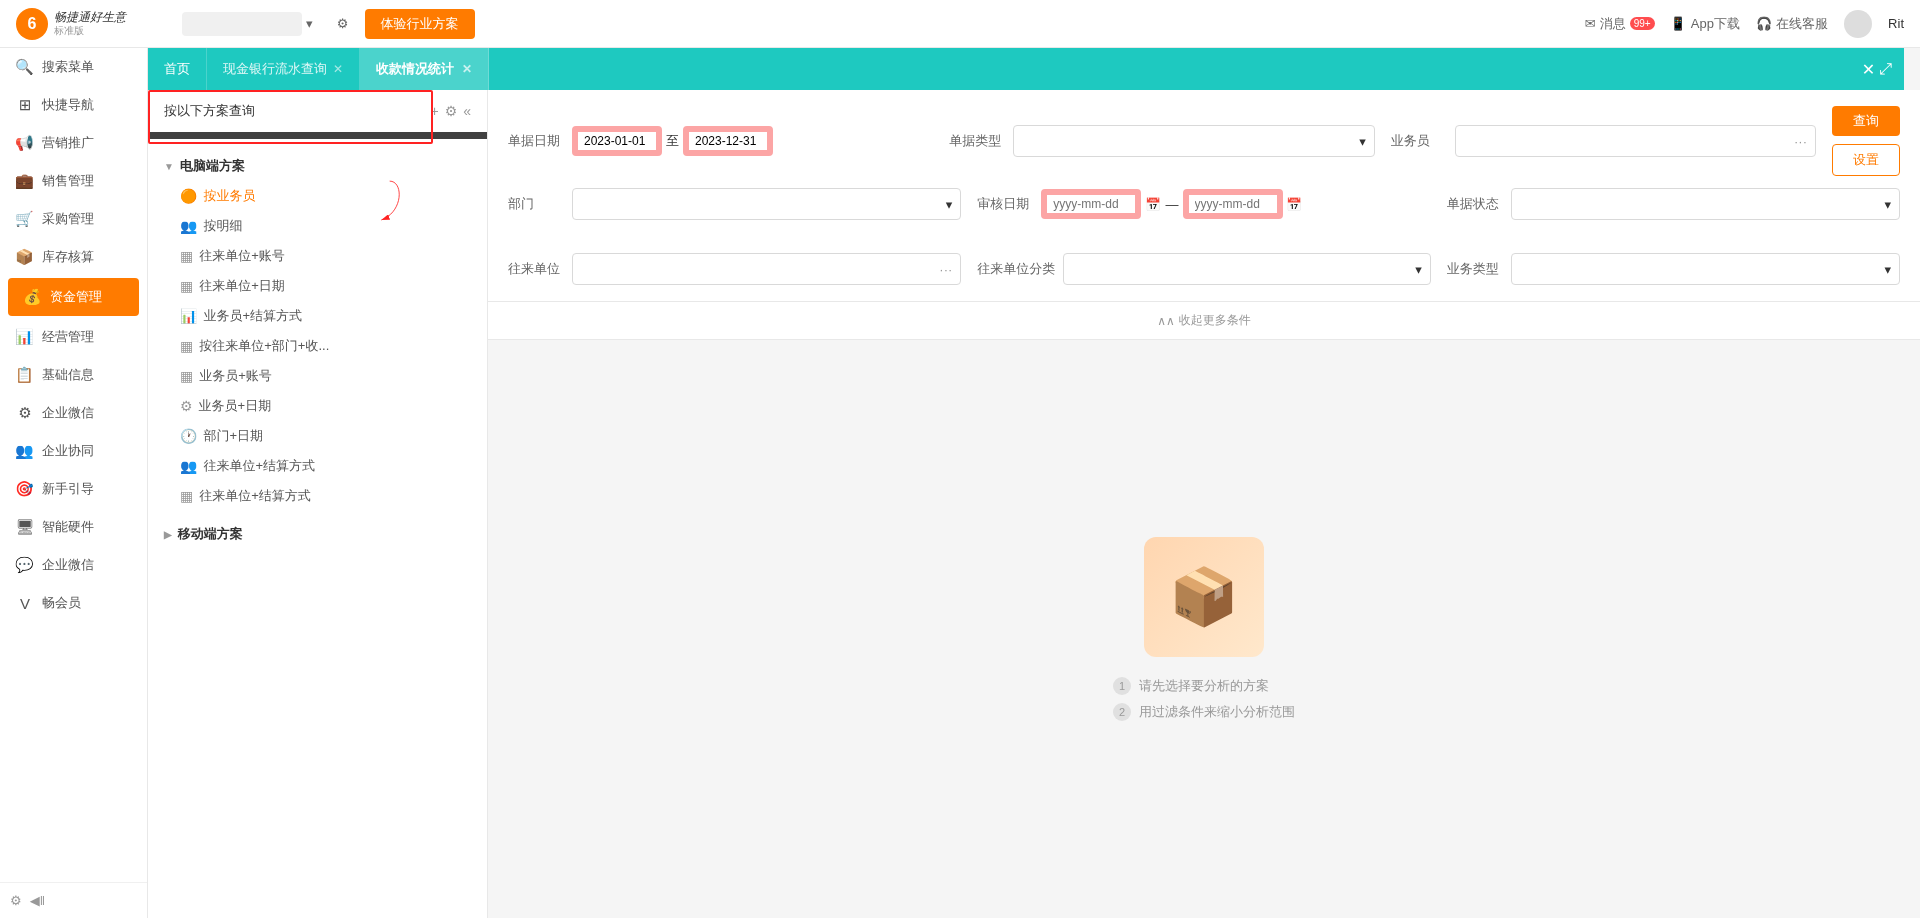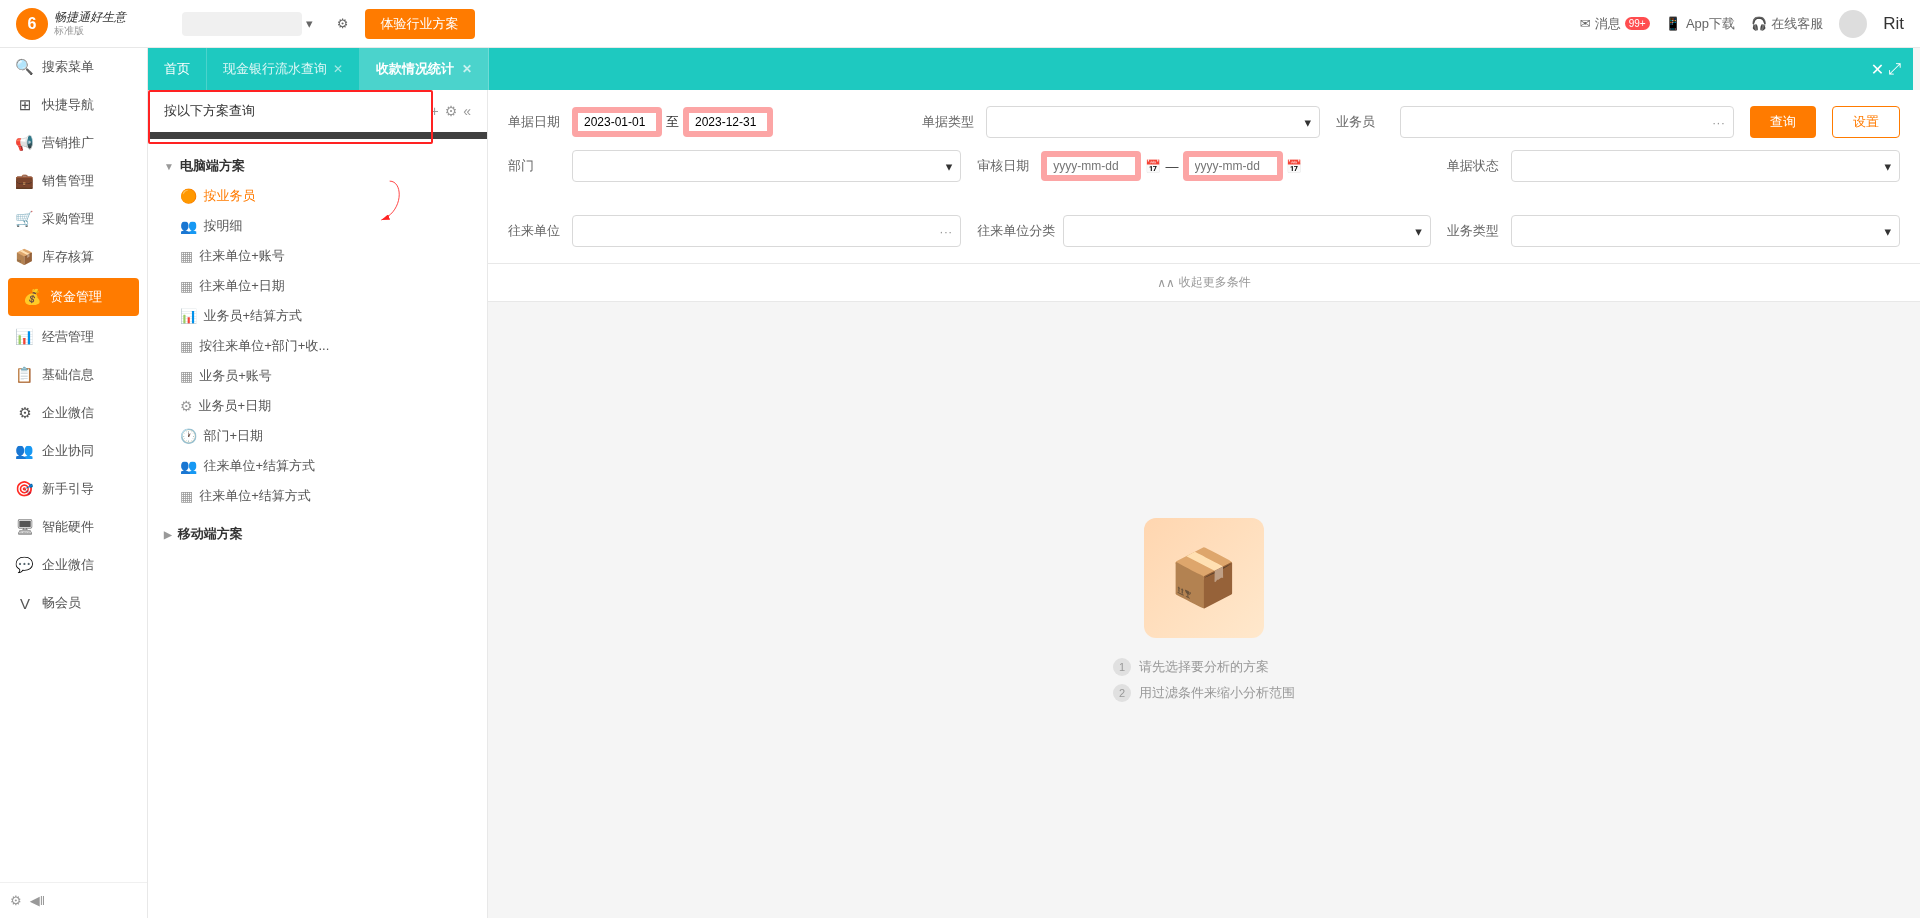--- a/index.html
+++ b/index.html
@@ -105,21 +105,21 @@
       margin-top: auto;
       padding: 10px;
       display: flex; align-items: center; gap: 8px;
       border-top: 1px solid #f0f0f0;
     }
 
     
     .tab-bar {
       position: fixed;
       top: 48px;
-      left: 148px; right: 7px;
+      left: 148px; right: 16px;
       height: 42px;
       background: #1ec9c0;
       display: flex;
       align-items: center;
       z-index: 98;
     }
     .tab-item {
       display: flex; align-items: center; gap: 6px;
       padding: 0 16px;
       height: 42px;
@@ -291,22 +291,23 @@
     }
     .date-input {
       height: 30px;
       border: 6px solid #fca5a5;
       border-radius: 4px;
       padding: 0 6px;
       font-size: 12px;
       width: 90px;
     }
     .filter-actions {
-      display: flex; gap: 16px;
+      display: flex; gap: 8px;
       flex-shrink: 0;
+      flex-direction: column;
     }
     .query-btn {
       background: #ff7b00;
       color: #fff;
       border: none;
       padding: 6px 20px;
       border-radius: 4px;
       cursor: pointer;
       font-size: 13px;
     }
@@ -419,21 +420,21 @@
     </div>
     <div class="top-action-item">
       <span>📱</span>
       <span>App下载</span>
     </div>
     <div class="top-action-item">
       <span>🎧</span>
       <span>在线客服</span>
     </div>
     <div class="user-avatar"></div>
-    <span style="color:#333;font-size:17px;">Rit</span>
+    <span style="color:#333;font-size:13px;">Rit</span>
   </div>
 </div>
 
 <div class="sidebar">
   <div class="sidebar-item">
     <span class="sidebar-icon">🔍</span>
     <span>搜索菜单</span>
   </div>
   <div class="sidebar-item">
     <span class="sidebar-icon">⊞</span>

